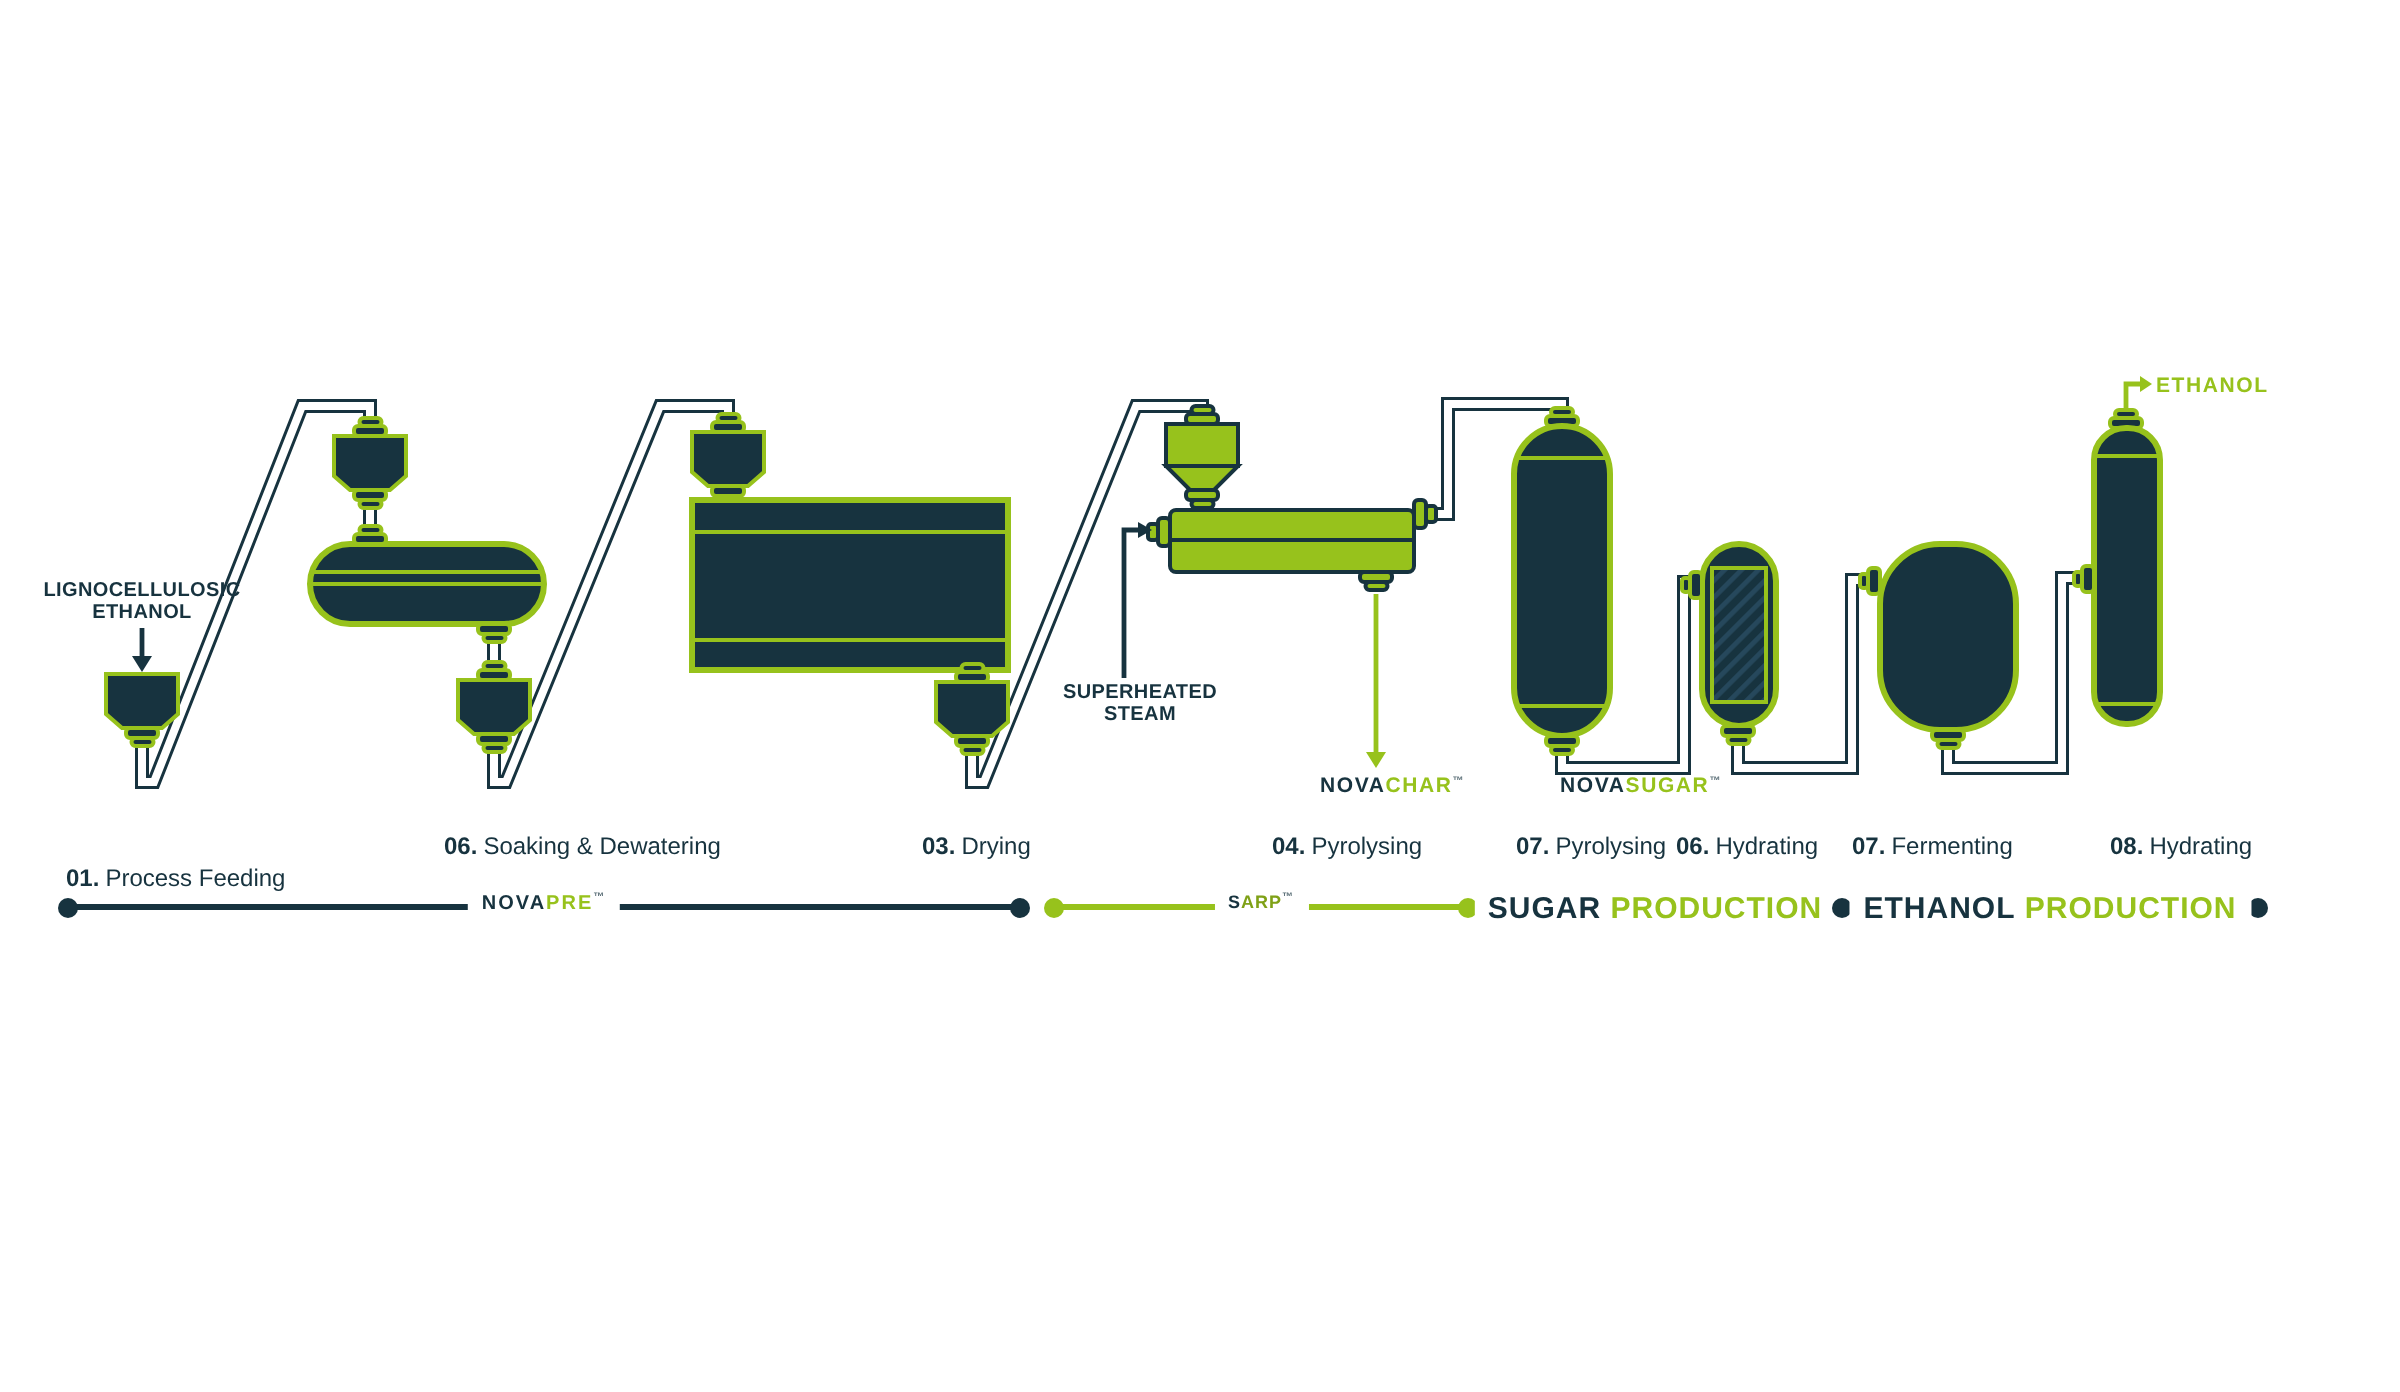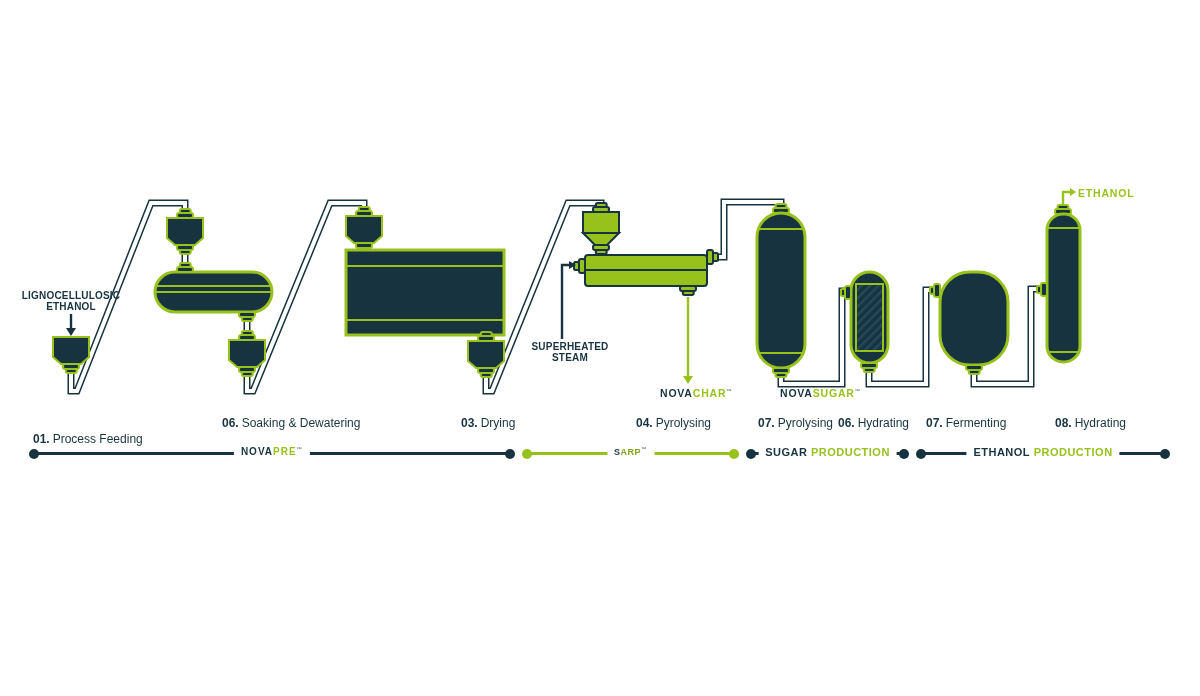--- a/index.html
+++ b/index.html
@@ -29,21 +29,21 @@
   .step{position:absolute;top:416px;font-size:12px;color:#17333F;white-space:nowrap;}
   .step .num{font-weight:bold;margin-right:3px;}
 
   .seg{position:absolute;top:448px;height:11px;}
   .seg .line{position:absolute;top:4px;left:2px;right:2px;height:3px;background:#17333F;}
   .seg .dot{position:absolute;top:.5px;width:10px;height:10px;border-radius:50%;background:#17333F;}
   .seg .dot.l{left:-1px;} .seg .dot.r{right:-1px;}
   .seg.green .line,.seg.green .dot{background:#97C21C;}
   .seg .lab{position:absolute;top:-2px;left:50%;transform:translateX(-50%);
             background:#fff;padding:0 7px;font-weight:bold;color:#17333F;
-            font-size:11px;letter-spacing:.5px;white-space:nowrap;}
+            font-size:15px;letter-spacing:.5px;white-space:nowrap;}
   .seg .lab .sfx{color:#97C21C;}
   .seg .lab .tm{font-size:5.5px;vertical-align:super;opacity:.75;}
   .seg .lab.small{font-size:9px;letter-spacing:.5px;}
 </style>
 </head>
 <body>
 
 <div id="page">
 
   <svg id="diagram-svg" width="1200" height="696" viewBox="0 0 1200 696">
@@ -247,21 +247,21 @@
 
   <div class="seg" style="left:747px;width:161px;">
     <div class="line"></div>
     <div class="dot l"></div>
     <div class="dot r"></div>
     <div class="lab">
       <span>SUGAR</span>&nbsp;<span class="sfx">PRODUCTION</span>
     </div>
   </div>
 
-  <div class="seg" style="left:917px;width:216px;padding-left:36px;">
+  <div class="seg" style="left:917px;width:216px;">
     <div class="line"></div>
     <div class="dot l"></div>
     <div class="dot r"></div>
     <div class="lab">
       <span>ETHANOL</span>&nbsp;<span class="sfx">PRODUCTION</span>
     </div>
   </div>
 
 </div>
 

